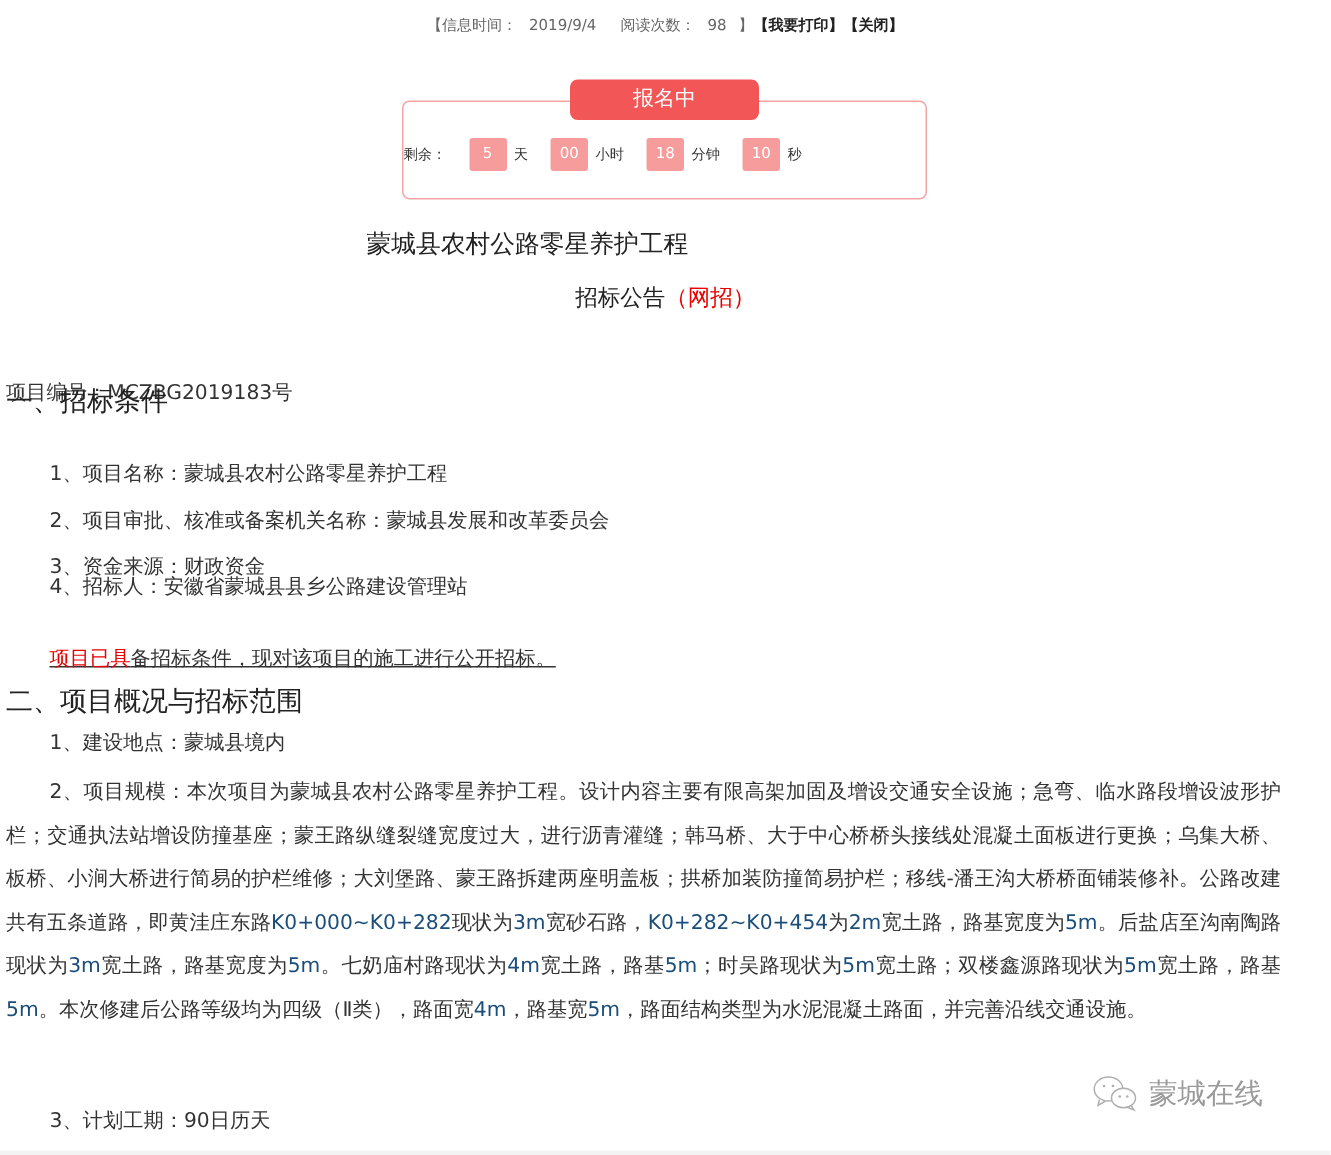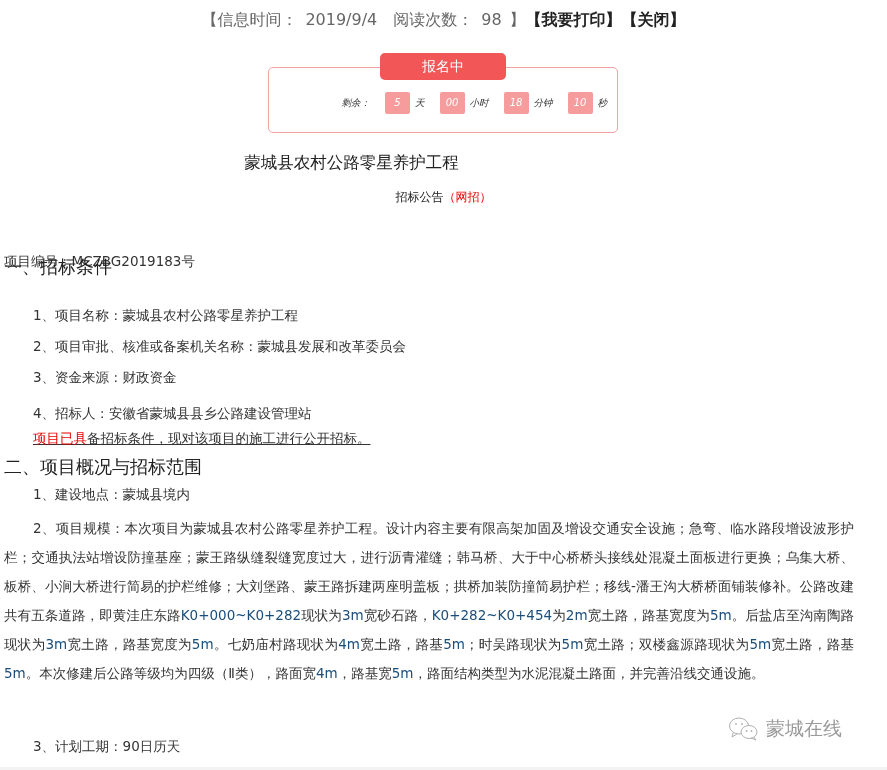--- a/index.html
+++ b/index.html
@@ -14,21 +14,21 @@
     position: relative;
     font-family: "DejaVu Sans", "Liberation Sans", sans-serif;
     color: #333333;
   }
   .meta-bar {
     position: absolute;
     top: 10px;
     left: 0;
     width: 887px;
     text-align: center;
-    font-size: 16px;
+    font-size: 10px;
     color: #666666;
     white-space: nowrap;
   }
   .meta-bar .sp { display: inline-block; width: 8px; }
   .meta-bar .action {
     color: #222222;
     font-weight: bold;
     text-decoration: none;
     cursor: pointer;
   }
@@ -56,24 +56,23 @@
     line-height: 26px;
   }
   .cd-row {
     position: absolute;
     left: 0;
     top: 24px;
     width: 100%;
     height: 22px;
     display: flex;
     align-items: center;
-    justify-content: flex-end;
+    justify-content: flex-start;
     font-size: 9.5px;
     color: #333;
-    font-style: italic;
   }
   .cd-box {
     display: inline-block;
     width: 25px;
     height: 22px;
     background: #f79c9c;
     color: #ffffff;
     font-size: 10px;
     text-align: center;
     line-height: 22px;
@@ -90,21 +89,21 @@
     text-align: center;
     font-size: 16.5px;
     color: #222222;
   }
   .title-sub {
     position: absolute;
     top: 189px;
     left: 0;
     width: 887px;
     text-align: center;
-    font-size: 12px;
+    font-size: 15px;
     color: #222222;
   }
   .title-sub .red { color: #e60000; }
   .line {
     position: absolute;
     left: 0;
     font-size: 13.5px;
     color: #333333;
     white-space: nowrap;
   }
@@ -177,21 +176,21 @@
 <div class="title-sub">
   <span>招标公告</span><span class="red">（网招）</span>
 </div>
 
 <div class="line" style="top:253px; left:4px;">项目编号：MCZBG2019183号</div>
 
 <div class="heading" style="top:255px;">一、招标条件</div>
 <div class="line indent" style="top:307px;">1、项目名称：蒙城县农村公路零星养护工程</div>
 <div class="line indent" style="top:338px;">2、项目审批、核准或备案机关名称：蒙城县发展和改革委员会</div>
 <div class="line indent" style="top:369px;text-align:center;">3、资金来源：财政资金</div>
-<div class="line indent" style="top:405px;">4、招标人：安徽省蒙城县县乡公路建设管理站</div>
+<div class="line indent" style="top:382px;">4、招标人：安徽省蒙城县县乡公路建设管理站</div>
 <div class="line indent underline-line" style="top:430px;">
   <span class="red">项目已具</span><span>备招标条件，现对该项目的施工进行公开招标。</span>
 </div>
 
 <div class="heading" style="top:455px;">二、项目概况与招标范围</div>
 <div class="line indent" style="top:486px;">1、建设地点：蒙城县境内</div>
 
 <div class="para" id="scale-para"><span>2、项目规模：本次项目为蒙城县农村公路零星养护工程。设计内容主要有限高架加固及增设交通安全设施；急弯、临水路段增设波形护栏；交通执法站增设防撞基座；蒙王路纵缝裂缝宽度过大，进行沥青灌缝；韩马桥、大于中心桥桥头接线处混凝土面板进行更换；乌集大桥、板桥、小涧大桥进行简易的护栏维修；大刘堡路、蒙王路拆建两座明盖板；拱桥加装防撞简易护栏；移线-潘王沟大桥桥面铺装修补。公路改建共有五条道路，即黄洼庄东路</span><span class="num">K0+000~K0+282</span><span>现状为</span><span class="num">3m</span><span>宽砂石路，</span><span class="num">K0+282~K0+454</span><span>为</span><span class="num">2m</span><span>宽土路，路基宽度为</span><span class="num">5m</span><span>。后盐店至沟南陶路现状为</span><span class="num">3m</span><span>宽土路，路基宽度为</span><span class="num">5m</span><span>。七奶庙村路现状为</span><span class="num">4m</span><span>宽土路，路基</span><span class="num">5m</span><span>；时吴路现状为</span><span class="num">5m</span><span>宽土路；双楼鑫源路现状为</span><span class="num">5m</span><span>宽土路，路基</span><span class="num">5m</span><span>。本次修建后公路等级均为四级（Ⅱ类），路面宽</span><span class="num">4m</span><span>，路基宽</span><span class="num">5m</span><span>，路面结构类型为水泥混凝土路面，并完善沿线交通设施。</span></div>
 
 <div class="line indent" style="top:738px;">3、计划工期：90日历天</div>

